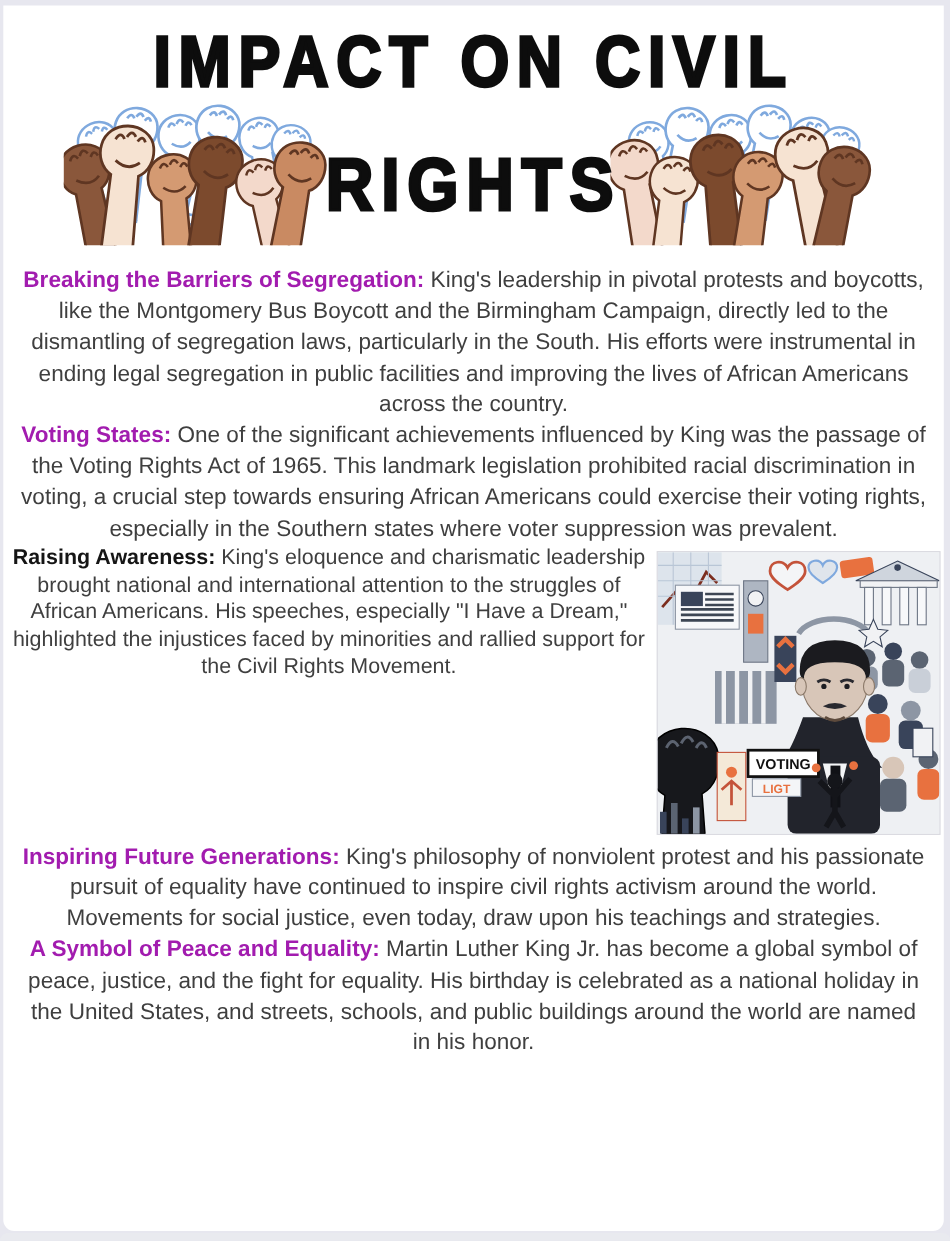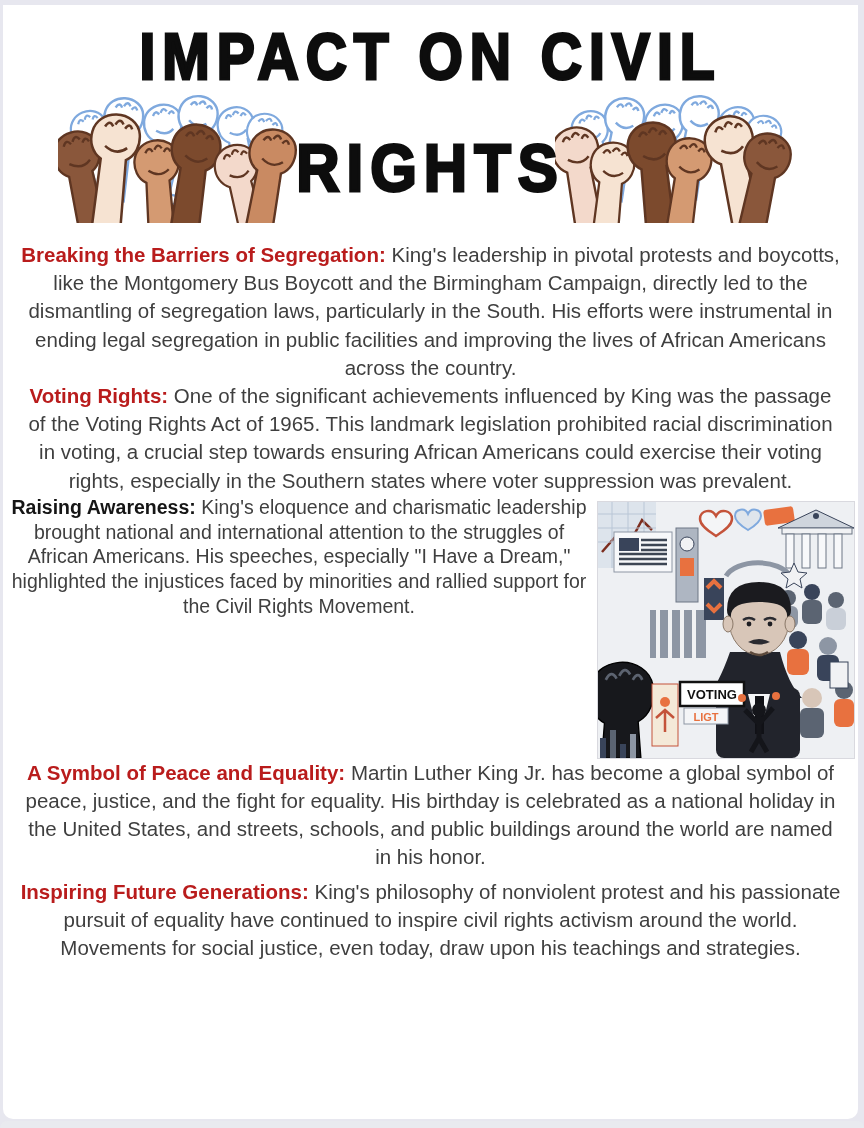--- a/index.html
+++ b/index.html
@@ -16,21 +16,21 @@
     letter-spacing:7px;white-space:nowrap;}
   .t1{top:14px;font-size:57px;transform:scaleY(1.14);transform-origin:top center;}
   .t2{top:124px;font-size:60px;transform:scaleY(1.12);transform-origin:top center;}
   .fists{position:absolute;top:84px;width:242px;height:134px;}
   .fists.left{left:55px;}
   .fists.right{left:552px;}
 
   
   .para{width:824px;margin:0 auto;text-align:center;color:#3f3f3f;
     font-size:20.5px;line-height:28.2px;}
-  .para b{color:#b91c1c;}
+  .para b{color:#a21caf;}
   .p1{margin-top:12px;}
   .mid{display:flex;width:848px;margin:0 auto;gap:5px;align-items:flex-start;justify-content:flex-end;}
   .col{flex:1;text-align:center;color:#3f3f3f;font-size:19.5px;line-height:24.7px;margin:0;}
   .col b{color:#151515;}
   .col.right{padding-top:11px;}
   .collage{flex:none;width:258px;height:258px;margin:6px 0 0 0;
     border:1px solid #d9d9df;box-sizing:border-box;background:#eef0f3;}
   .p-after{margin-top:6px;}
 </style>
 </head>
@@ -79,21 +79,21 @@
         <use href="#fistShape" transform="translate(172 46) rotate(-12) scale(1)" fill="#f6e3d2" stroke="#5f3622" stroke-width="2.5"></use>
         <use href="#fistShape" transform="translate(212 62) rotate(12) scale(0.95)" fill="#8a573b" stroke="#5f3622" stroke-width="2.5"></use>
       </g>
     </svg>
     <div class="title-line t1">IMPACT ON CIVIL</div>
     <div class="title-line t2">RIGHTS</div>
   </div>
 
   <p class="para p1"><b>Breaking the Barriers of Segregation:</b> <span>King's leadership in pivotal protests and boycotts, like the Montgomery Bus Boycott and the Birmingham Campaign, directly led to the dismantling of segregation laws, particularly in the South. His efforts were instrumental in ending legal segregation in public facilities and improving the lives of African Americans across the country.</span></p>
 
-  <p class="para"><b>Voting Rights:</b> <span>One of the significant achievements influenced by King was the passage of the Voting Rights Act of 1965. This landmark legislation prohibited racial discrimination in voting, a crucial step towards ensuring African Americans could exercise their voting rights, especially in the Southern states where voter suppression was prevalent.</span></p>
+  <p class="para"><b>Voting States:</b> <span>One of the significant achievements influenced by King was the passage of the Voting Rights Act of 1965. This landmark legislation prohibited racial discrimination in voting, a crucial step towards ensuring African Americans could exercise their voting rights, especially in the Southern states where voter suppression was prevalent.</span></p>
 
   <div class="mid">
     <p class="col"><b>Raising Awareness:</b> <span>King's eloquence and charismatic leadership brought national and international attention to the struggles of African Americans. His speeches, especially "I Have a Dream," highlighted the injustices faced by minorities and rallied support for the Civil Rights Movement.</span></p>
 
     <svg class="collage" viewBox="0 0 256 256">
       <rect x="0" y="0" width="256" height="256" fill="#eef0f3"></rect>
 
       <rect x="0" y="0" width="58" height="66" fill="#dde4ec"></rect>
       <path d="M4 50 L18 34 L30 44 L44 18 L54 28" stroke="#7c2d1e" stroke-width="2.5" fill="none"></path>
       <path d="M0 12 h58 M0 26 h58 M0 40 h58 M14 0 v66 M30 0 v66 M46 0 v66" stroke="#b9c6d6" stroke-width="1" fill="none"></path>
@@ -184,20 +184,20 @@
       </g>
 
       <rect x="2" y="236" width="6" height="20" fill="#39445a"></rect>
       <rect x="12" y="228" width="6" height="28" fill="#5b6472"></rect>
       <rect x="22" y="242" width="6" height="14" fill="#39445a"></rect>
       <rect x="32" y="232" width="6" height="24" fill="#8d96a4"></rect>
     </svg>
 
   </div>
 
+  <p class="para p-after"><b>Inspiring Future Generations:</b> <span>King's philosophy of nonviolent protest and his passionate pursuit of equality have continued to inspire civil rights activism around the world. Movements for social justice, even today, draw upon his teachings and strategies.</span></p>
+
   <p class="para"><b>A Symbol of Peace and Equality:</b> <span>Martin Luther King Jr. has become a global symbol of peace, justice, and the fight for equality. His birthday is celebrated as a national holiday in the United States, and streets, schools, and public buildings around the world are named in his honor.</span></p>
 
-  <p class="para p-after"><b>Inspiring Future Generations:</b> <span>King's philosophy of nonviolent protest and his passionate pursuit of equality have continued to inspire civil rights activism around the world. Movements for social justice, even today, draw upon his teachings and strategies.</span></p>
-
 
 </div>
 
 <div class="bottom-gap"></div>
 
 </body></html>

